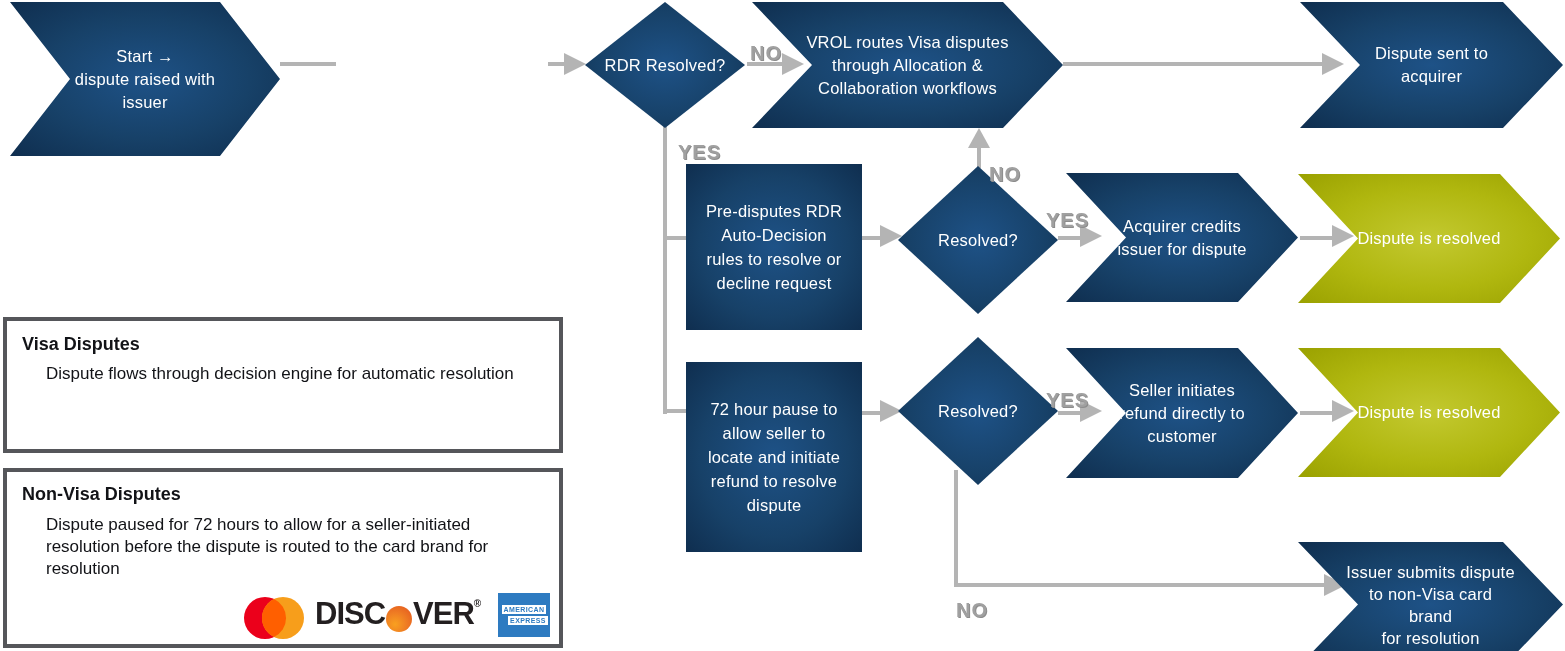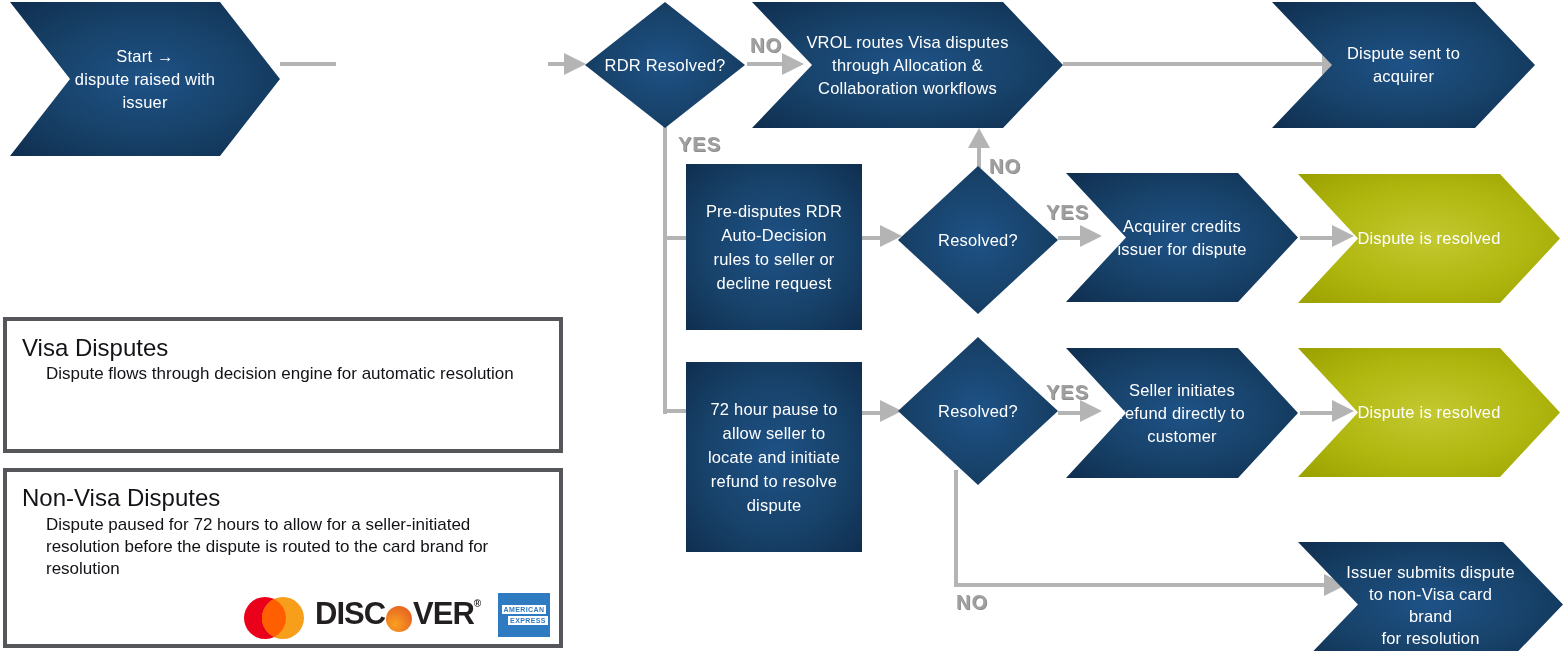--- a/index.html
+++ b/index.html
@@ -29,24 +29,24 @@
     background:radial-gradient(ellipse at 50% 50%, #1e5287 0%, #174168 60%, #0f2e4f 100%);
   }
   .nlabel{white-space:pre-line;font-size:16.5px;line-height:23px;font-weight:400;letter-spacing:.2px;}
   .rectnode .nlabel{line-height:24px;}
   .small-lh .nlabel{line-height:22px;}
   
   .hline{position:absolute;height:4px;background:#b4b4b4;}
   .vline{position:absolute;width:4px;background:#b4b4b4;}
   .ah-r{position:absolute;width:0;height:0;border-top:11px solid transparent;border-bottom:11px solid transparent;border-left:22px solid #b4b4b4;}
   .ah-u{position:absolute;width:0;height:0;border-left:11px solid transparent;border-right:11px solid transparent;border-bottom:20px solid #b4b4b4;}
-  .flabel{position:absolute;font-size:20px;font-weight:800;color:#a0a0a0;letter-spacing:1px;text-shadow:1px 1px 0 #8d8d8d;}
+  .flabel{position:absolute;font-size:20px;font-weight:800;color:#a0a0a0;letter-spacing:1px;text-shadow:1px 1px 0 #8d8d8d;margin-top:8px;}
   
   .legend{position:absolute;border:4px solid #55565a;background:#ffffff;box-sizing:border-box;}
-  .legend-title{position:absolute;font-size:24px;font-weight:400;color:#121317;}
+  .legend-title{position:absolute;font-size:18px;font-weight:700;color:#121317;}
   .legend-body{position:absolute;font-size:17px;font-weight:500;color:#121317;white-space:pre-line;line-height:22px;margin-left:24px;}
   
   .visa-logo{position:absolute;width:120px;height:42px;}
   .visa-text{position:absolute;left:8px;top:-6px;font-size:44px;font-weight:800;font-style:italic;color:#1b4fa0;letter-spacing:-3px;}
   .visa-flag{position:absolute;left:0px;top:-4px;width:32px;height:14px;background:#f9a51b;clip-path:polygon(12% 0,100% 0,0 100%,0 28%);}
   .mc-logo{position:absolute;width:60px;height:44px;}
   .discover-logo{position:absolute;display:flex;align-items:flex-end;color:#231f20;font-weight:800;font-size:31px;letter-spacing:-1px;}
   .discover-o{display:inline-block;width:26px;height:26px;border-radius:50%;margin:0 1px;background:radial-gradient(circle at 35% 70%, #f9a020 0%, #ef7d23 45%, #e2531f 100%);}
   .discover-reg{font-size:10px;font-weight:700;align-self:flex-start;margin-top:2px;}
   .amex-logo{position:absolute;width:52px;height:44px;background:#2e7bc1;display:flex;flex-direction:column;align-items:center;justify-content:center;gap:2px;}
@@ -93,29 +93,29 @@
 issuer</span>
   </div>
   <div class="diamond" style="left:585px;top:2px;width:160px;height:126px">
     <span class="nlabel">RDR Resolved?</span>
   </div>
   <div class="chev" style="left:752px;top:2px;width:311px;height:126px">
     <span class="nlabel">VROL routes Visa disputes
 through Allocation &amp;
 Collaboration workflows</span>
   </div>
-  <div class="chev" style="left:1272px;top:2px;width:263px;height:126px">
+  <div class="chev" style="left:1300px;top:2px;width:263px;height:126px">
     <span class="nlabel">Dispute sent to
 acquirer</span>
   </div>
 
   <div class="rectnode" style="left:686px;top:164px;width:176px;height:166px">
     <span class="nlabel">Pre-disputes RDR
 Auto-Decision
-rules to seller or
+rules to resolve or
 decline request</span>
   </div>
   <div class="diamond" style="left:898px;top:166px;width:160px;height:148px">
     <span class="nlabel">Resolved?</span>
   </div>
   <div class="chev" style="left:1066px;top:173px;width:232px;height:129px">
     <span class="nlabel">Acquirer credits
 issuer for dispute</span>
   </div>
   <div class="chev lime" style="left:1298px;top:174px;width:262px;height:129px">

